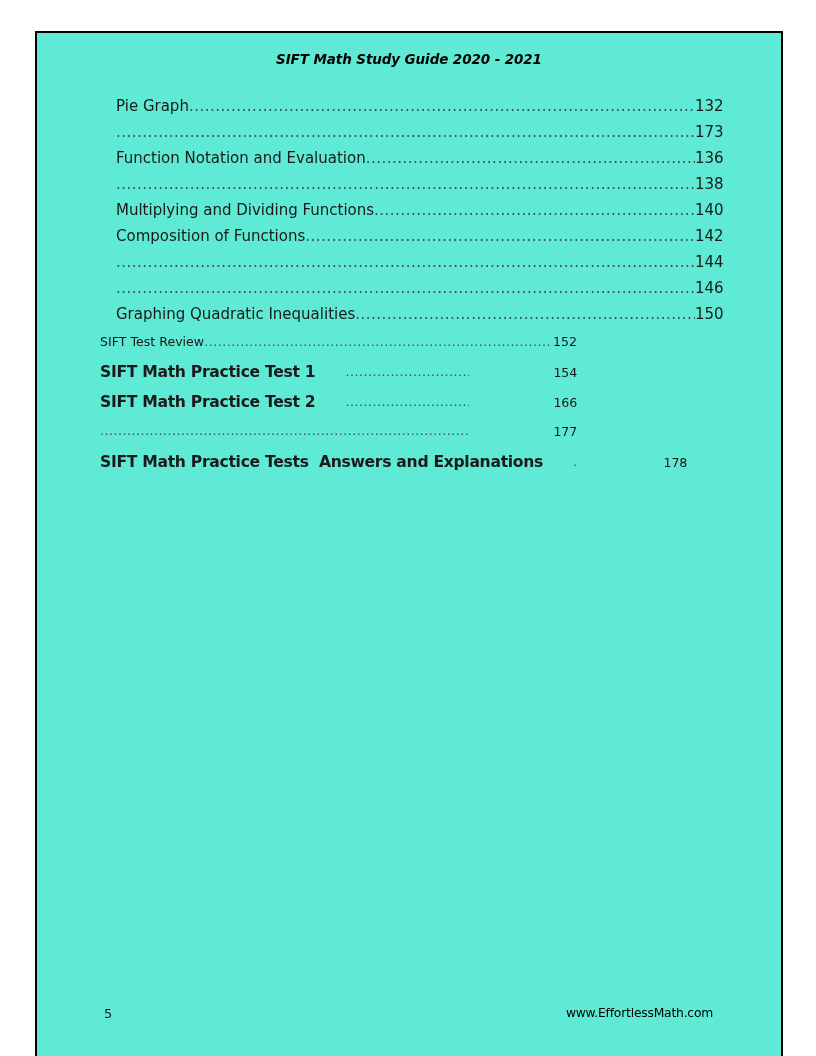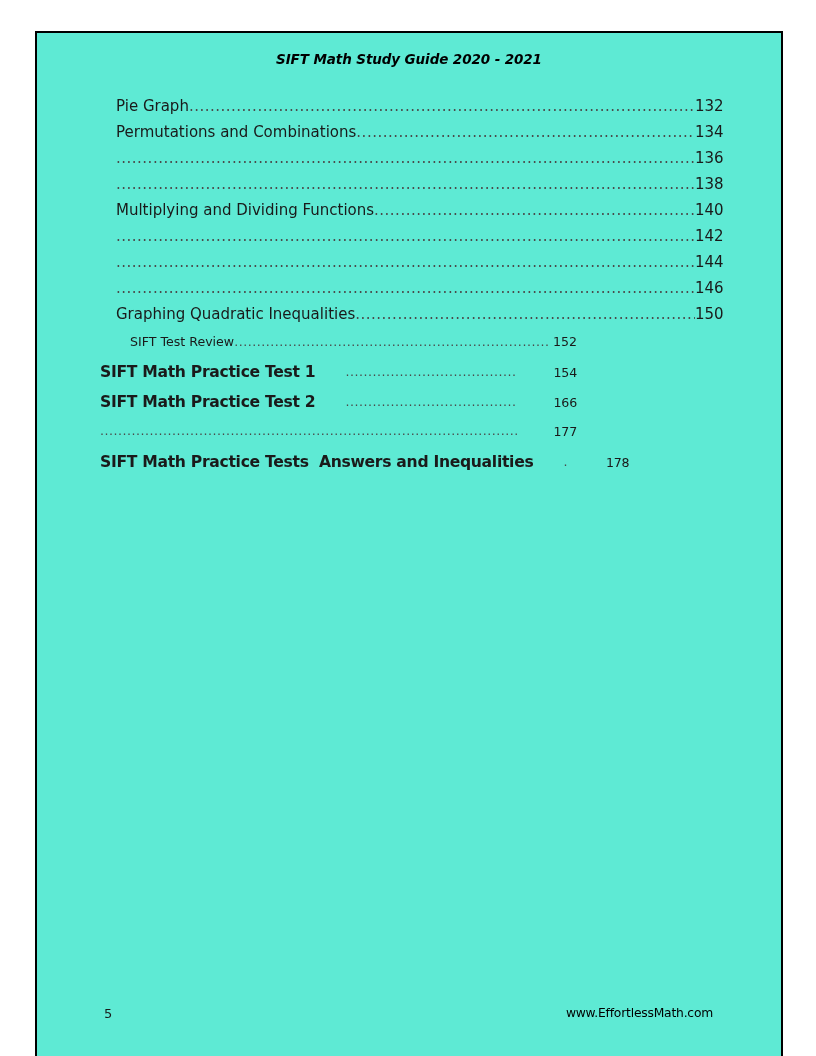--- a/index.html
+++ b/index.html
@@ -91,21 +91,21 @@
     padding-right: 60px;
   }
   .lvl2 .toc-page { width: 26px; }
 
   
   .lvl1 {
     font-family: "DejaVu Sans", sans-serif;
     font-size: 12.6px;
     line-height: 30px;
     height: 30px;
-    padding-left: 93px;
+    padding-left: 63px;
     padding-right: 204px;
   }
   .lvl1 .toc-page { width: 28px; }
 
   
   .lvl1b {
     font-family: "DejaVu Sans", sans-serif;
     font-size: 15.6px;
     font-weight: bold;
     line-height: 30px;
@@ -120,20 +120,21 @@
     font-size: 12.6px;
     font-weight: normal;
     position: relative;
     top: -1px;
   }
   .lvl1b .toc-page {
     width: 30px;
     font-size: 12.6px;
     font-weight: normal;
     color: #1a1a1a;
+    margin-left: 48px;
   }
 
   
   #doc-footer {
     position: absolute;
     left: 0;
     bottom: 48px;
     width: 100%;
     height: 20px;
   }
@@ -161,33 +162,33 @@
 </style>
 </head>
 <body>
 
 <div id="page-frame">
 
   <div id="doc-header">SIFT Math Study Guide 2020 - 2021</div>
 
   <div id="toc">
       <div class="toc-entry lvl2"><span class="toc-title">Pie Graph</span><span class="toc-dots">..............................................................................................................................................................................</span><span class="toc-page">132</span></div>
-      <div class="toc-entry lvl2"><span class="toc-title">Permutations and Combinations</span><span class="toc-dots">..............................................................................................................................................................................</span><span class="toc-page">134</span></div>
-      <div class="toc-entry lvl2"><span class="toc-dots">..............................................................................................................................................................................</span><span class="toc-page">136</span></div>
+      <div class="toc-entry lvl2"><span class="toc-dots">..............................................................................................................................................................................</span><span class="toc-page">173</span></div>
+      <div class="toc-entry lvl2"><span class="toc-title">Function Notation and Evaluation</span><span class="toc-dots">..............................................................................................................................................................................</span><span class="toc-page">136</span></div>
       <div class="toc-entry lvl2"><span class="toc-dots">..............................................................................................................................................................................</span><span class="toc-page">138</span></div>
       <div class="toc-entry lvl2"><span class="toc-title">Multiplying and Dividing Functions</span><span class="toc-dots">..............................................................................................................................................................................</span><span class="toc-page">140</span></div>
-      <div class="toc-entry lvl2"><span class="toc-dots">..............................................................................................................................................................................</span><span class="toc-page">142</span></div>
+      <div class="toc-entry lvl2"><span class="toc-title">Composition of Functions</span><span class="toc-dots">..............................................................................................................................................................................</span><span class="toc-page">142</span></div>
       <div class="toc-entry lvl2"><span class="toc-dots">..............................................................................................................................................................................</span><span class="toc-page">144</span></div>
       <div class="toc-entry lvl2"><span class="toc-dots">..............................................................................................................................................................................</span><span class="toc-page">146</span></div>
       <div class="toc-entry lvl2"><span class="toc-title">Graphing Quadratic Inequalities</span><span class="toc-dots">..............................................................................................................................................................................</span><span class="toc-page">150</span></div>
       <div class="toc-entry lvl1"><span class="toc-title">SIFT Test Review</span><span class="toc-dots">..............................................................................................................................................................................</span><span class="toc-page">152</span></div>
       <div class="toc-entry lvl1b"><span class="toc-title">SIFT Math Practice Test 1</span><span class="toc-dots">..............................................................................................................................................................................</span><span class="toc-page">154</span></div>
       <div class="toc-entry lvl1b"><span class="toc-title">SIFT Math Practice Test 2</span><span class="toc-dots">..............................................................................................................................................................................</span><span class="toc-page">166</span></div>
       <div class="toc-entry lvl1b"><span class="toc-dots">..............................................................................................................................................................................</span><span class="toc-page">177</span></div>
-      <div class="toc-entry lvl1b"><span class="toc-title">SIFT Math Practice Tests  Answers and Inequalities</span><span class="toc-dots">..............................................................................................................................................................................</span><span class="toc-page">178</span></div>
+      <div class="toc-entry lvl1b"><span class="toc-title">SIFT Math Practice Tests  Answers and Explanations</span><span class="toc-dots">..............................................................................................................................................................................</span><span class="toc-page">178</span></div>
     </div>
 
   <div id="doc-footer">
     <div id="footer-pagenum">5</div>
     <div id="footer-site">www.EffortlessMath.com</div>
   </div>
 
 </div>
 
 </body></html>

